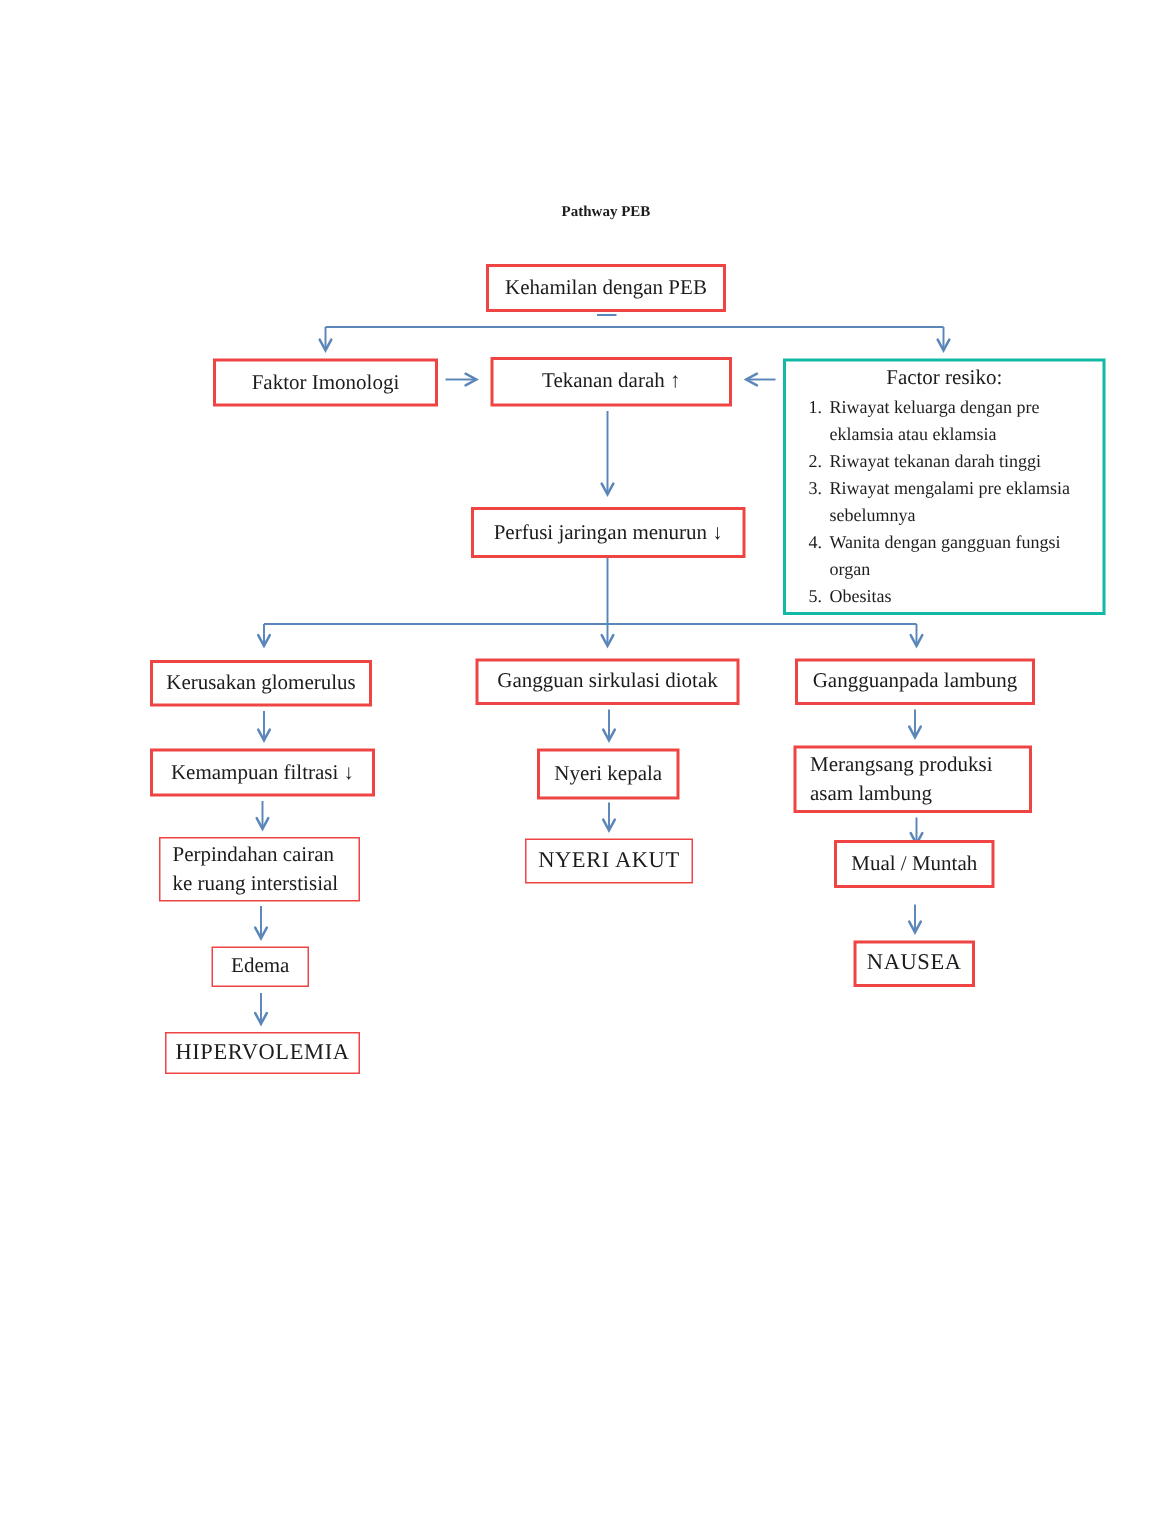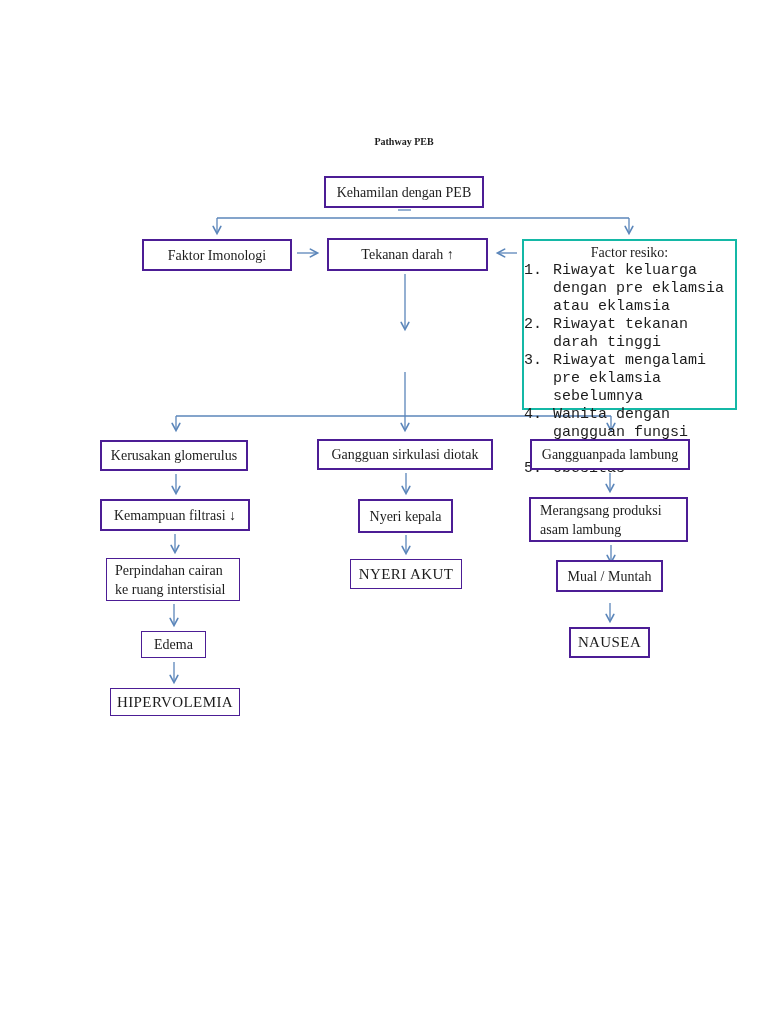--- a/index.html
+++ b/index.html
@@ -20,21 +20,21 @@
     position: absolute;
     left: 0; top: 0;
     width: 768px;
     height: 1024px;
     z-index: 1;
   }
   .node {
     position: absolute;
     box-sizing: border-box;
     background: #ffffff;
-    border: 2px solid #4c1d95;
+    border: 2px solid #ef4444;
     display: flex;
     align-items: center;
     justify-content: center;
     text-align: center;
     font-size: 14px;
     line-height: 17px;
     z-index: 2;
     padding: 0 3px;
   }
   .node.thin { border-width: 1.4px; }
@@ -70,23 +70,22 @@
     padding: 2px 0 0 0;
   }
   #factor-resiko-box .fr-title {
     text-align: center;
     font-size: 14px;
     line-height: 19px;
   }
   #factor-resiko-box ol {
     margin: 0;
     padding: 0 6px 0 27px;
-    font-size: 15px;
+    font-size: 12px;
     line-height: 18px;
-    font-family: Liberation Mono, monospace;
   }
   #factor-resiko-box ol li { padding-left: 2px; }
 </style>
 </head>
 <body>
 
 <div id="page">
 
   <svg id="arrow-layer" width="768" height="1024" viewBox="0 0 768 1024">
     <defs>
@@ -137,20 +136,23 @@
     <div class="fr-title">Factor resiko:</div>
     <ol>
       <li>Riwayat keluarga dengan pre eklamsia atau eklamsia</li>
       <li>Riwayat tekanan darah tinggi</li>
       <li>Riwayat mengalami pre eklamsia sebelumnya</li>
       <li>Wanita dengan gangguan fungsi organ</li>
       <li>Obesitas</li>
     </ol>
   </div>
 
+  <div class="node" style="left:314px;top:338px;width:183px;height:34px">
+    <span>Perfusi jaringan menurun ↓</span>
+  </div>
 
   <div class="node" style="left:100px;top:440px;width:148px;height:31px">
     <span>Kerusakan glomerulus</span>
   </div>
 
   <div class="node" style="left:317px;top:439px;width:176px;height:31px">
     <span>Gangguan sirkulasi diotak</span>
   </div>
 
   <div class="node" style="left:530px;top:439px;width:160px;height:31px">

